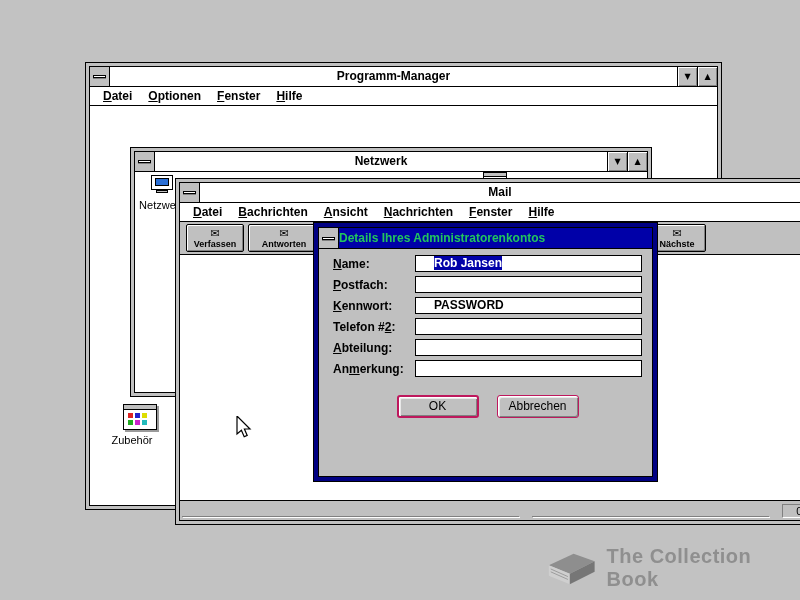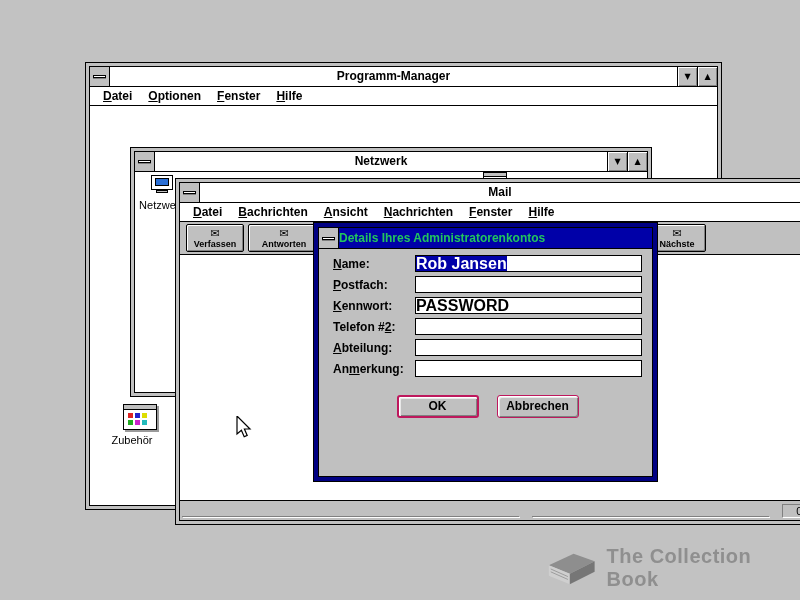--- a/index.html
+++ b/index.html
@@ -108,30 +108,30 @@
   }
   .dialog-titlebar .title {
     flex:1; color:#22c55e; font-size:12px; font-weight:bold; 
     line-height:20px; white-space:nowrap;
   }
   .dialog-body { flex:1; padding:6px 10px 0 14px; }
   .field-row { display:flex; align-items:center; height:17px; margin-bottom:4px; }
   .field-label { width:82px; flex:0 0 82px; font-size:12px; font-weight:bold; color:#000000; white-space:nowrap; }
   .field-box {
     flex:1; height:17px; background:#fff; border:1px solid #000;
-    font-size:16px; font-weight:bold; line-height:15px; padding:0 0;
+    font-size:12px; font-weight:bold; line-height:15px; padding:0 18px;
     white-space:nowrap; overflow:hidden;
   }
   .field-box .sel { background:#0000a8; color:#fff; }
   .dialog-buttons { display:flex; justify-content:center; gap:18px; margin-top:18px; }
   .btn {
     width:82px; height:23px; background:#c0c0c0; color:#000;
     border:1px solid #be185d; border-radius:3px;
     box-shadow:inset 1px 1px 0 #fff, inset 2px 2px 0 #e8e8e8, inset -1px -1px 0 #808080;
-    font-size:12px; font-weight:bold; text-align:center; line-height:21px;
+    font-size:12px; font-weight:normal; text-align:center; line-height:21px;
   }
   .btn.default { border-width:2px; line-height:19px; }
 
   
   .watermark { position:absolute; left:545px; top:545px; display:flex; align-items:center; gap:10px; }
   .watermark .wm-text { font-size:20px; font-weight:bold; color:#8f8f8f; letter-spacing:0.5px; }
 
   
   .cursor { position:absolute; left:236px; top:416px; z-index:99; }
 </style>

